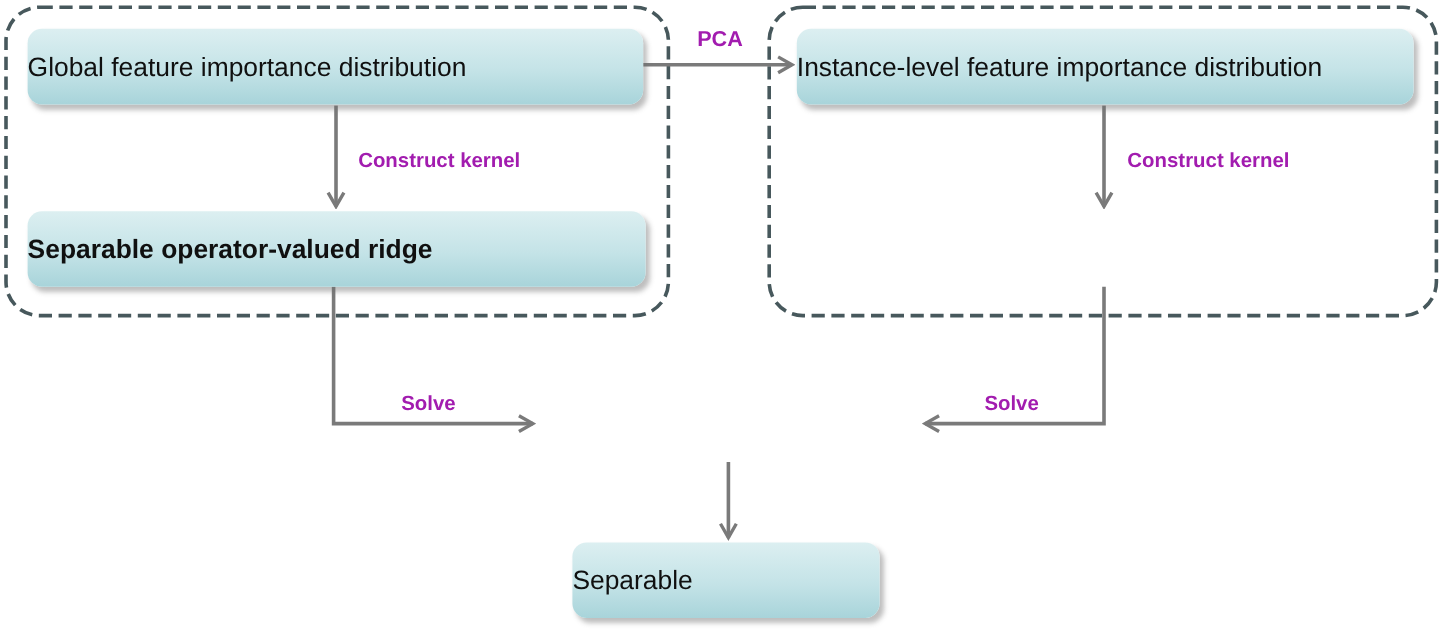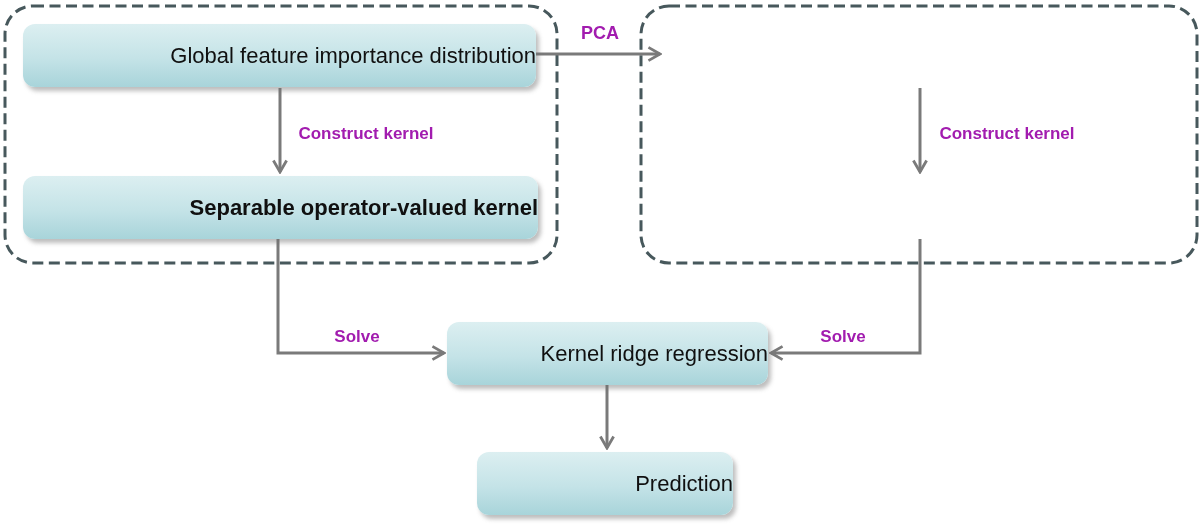--- a/index.html
+++ b/index.html
@@ -18,21 +18,21 @@
   #wires {
     position: absolute;
     left: 0; top: 0;
     width: 1200px; height: 528px;
     pointer-events: none;
   }
   .box {
     position: absolute;
     display: flex;
     align-items: center;
-    justify-content: flex-end;
+    justify-content: flex-start;
     border-radius: 12px;
     background: linear-gradient(180deg, #dceff1 0%, #c4e3e7 55%, #a8d4da 100%);
     box-shadow: 3px 4px 4px rgba(110,110,110,0.45);
     color: #101010;
     font-size: 22px;
     text-align: center;
     box-sizing: border-box;
   }
   .box.bold { font-weight: bold; }
   .edge-label {
@@ -78,31 +78,31 @@
     <polyline points="278,239 278,353 444,353" fill="none" stroke="#7a7a7a" stroke-width="3" marker-end="url(#arrowhead)"></polyline>
     <polyline points="920,239 920,353 771,353" fill="none" stroke="#7a7a7a" stroke-width="3" marker-end="url(#arrowhead)"></polyline>
     <polyline points="607,385 607,448" fill="none" stroke="#7a7a7a" stroke-width="3" marker-end="url(#arrowhead)"></polyline>
   </svg>
 
   <div class="box" id="node-global">
     <span>Global feature importance distribution</span>
   </div>
 
   <div class="box bold" id="node-separable">
-    <span>Separable operator-valued kernel</span>
+    <span>Separable operator-valued ridge</span>
+  </div>
+
+  <div class="box" id="node-instance">
+    <span>Instance-level feature importance distribution</span>
   </div>
 
 
 
-  <div class="box" id="node-krr">
-    <span>Kernel ridge regression</span>
-  </div>
-
   <div class="box" id="node-prediction">
-    <span>Prediction</span>
+    <span>Separable</span>
   </div>
 
   <div class="edge-label" id="label-pca">PCA</div>
   <div class="edge-label" id="label-construct-left">Construct kernel</div>
   <div class="edge-label" id="label-construct-right">Construct kernel</div>
   <div class="edge-label" id="label-solve-left">Solve</div>
   <div class="edge-label" id="label-solve-right">Solve</div>
 
 </div>
 

